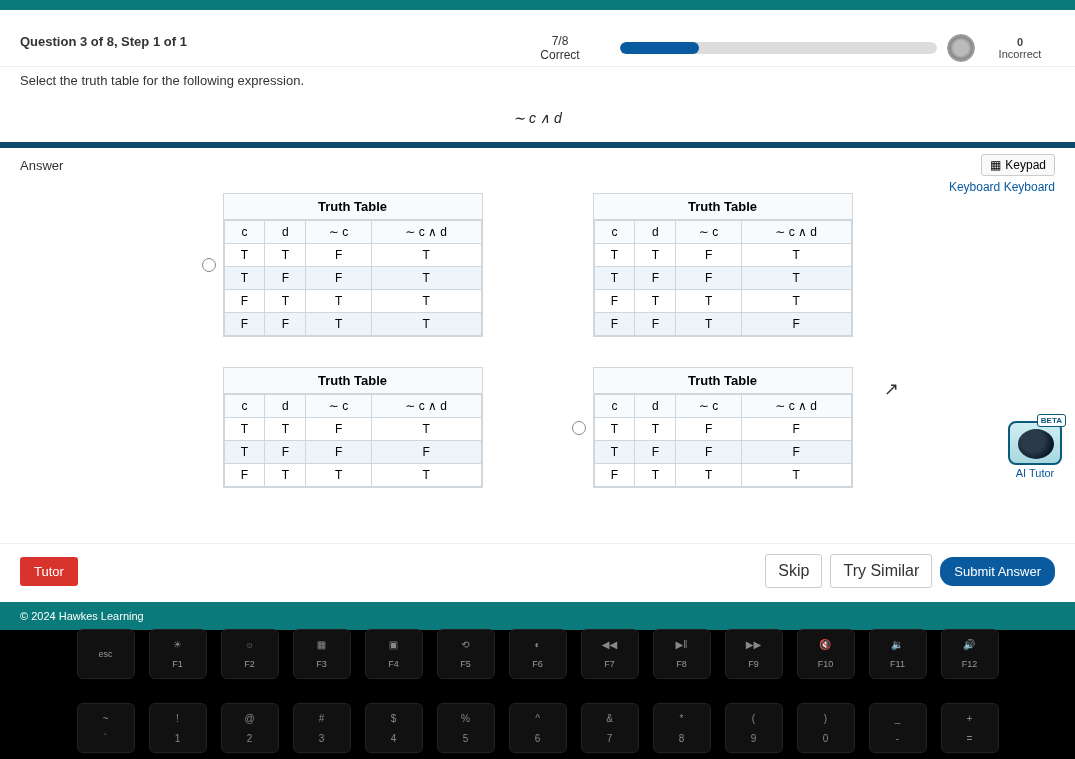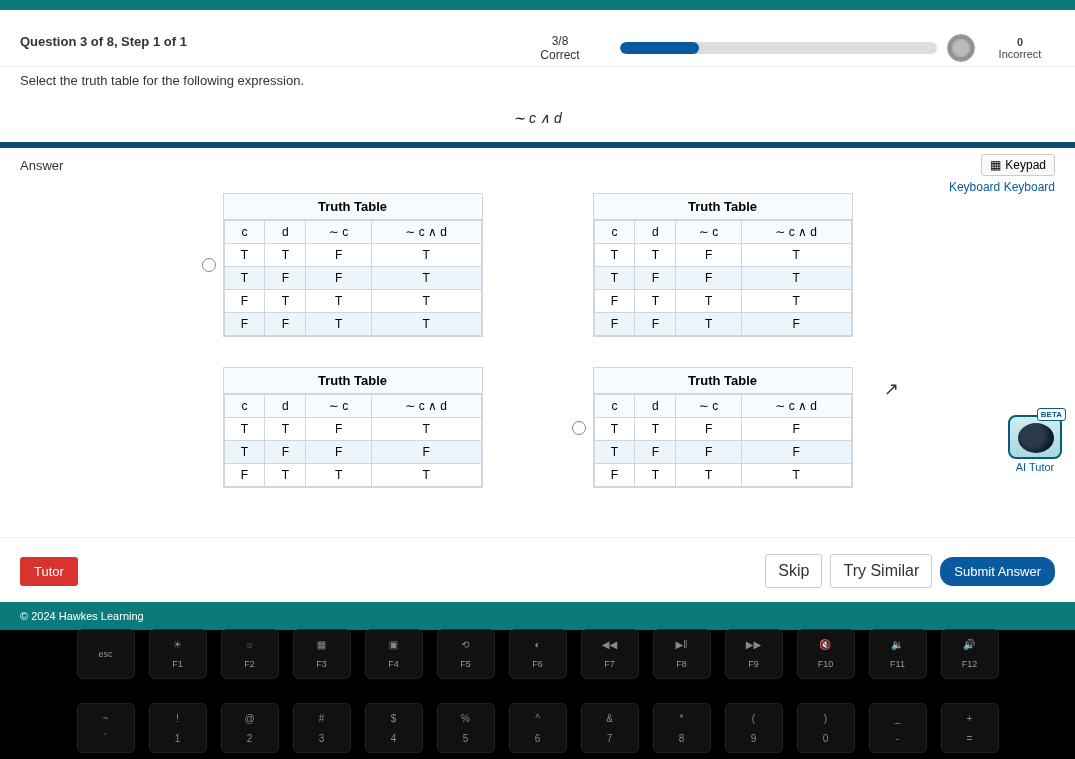--- a/index.html
+++ b/index.html
@@ -107,21 +107,21 @@
   table.tt tr:nth-child(even) td { background:#fff;}
   .radio {
     position:absolute; left:-22px; top:50%; transform:translateY(-50%);
     width:14px; height:14px; border:1px solid #888; border-radius:50%; background:#fff;
   }
   .cursor-icon {
     position:absolute; right:-48px; top:10px; font-size:18px; color:#333;
     transform: scaleX(-1);
   }
   .footer-row {
-    display:flex; align-items:center; padding:16px 20px 14px 20px; gap:8px;
+    display:flex; align-items:center; padding:10px 20px 14px 20px; gap:8px;
     border-top:1px solid #eee; background:#fff;
   }
   .tutor-btn {
     background:#d9332e; color:#fff; border:none; padding:7px 14px; border-radius:3px;
     font-size:13px; cursor:pointer;
   }
   .flex-spacer { flex:1;}
   .btn-plain {
     background:#fff; border:1px solid #ccc; padding:7px 12px; border-radius:3px;
     font-size:16px; cursor:pointer; color:#333;
@@ -166,21 +166,21 @@
 </style>
 </head>
 <body>
 
 <div class="app">
   <div class="top-teal"></div>
 
   <div class="header-row">
     <div class="header-left">Question 3 of 8, Step 1 of 1</div>
     <div class="header-center">
-      <div>3/8</div>
+      <div>7/8</div>
       <div>Correct</div>
     </div>
     <div class="progress-wrap">
       <div class="progress-bar">
         <div class="progress-fill"></div>
       </div>
       <div class="wheel"></div>
       <div class="incorrect-wrap">
         <div class="incorrect-count">0</div>
         <div>Incorrect</div>

